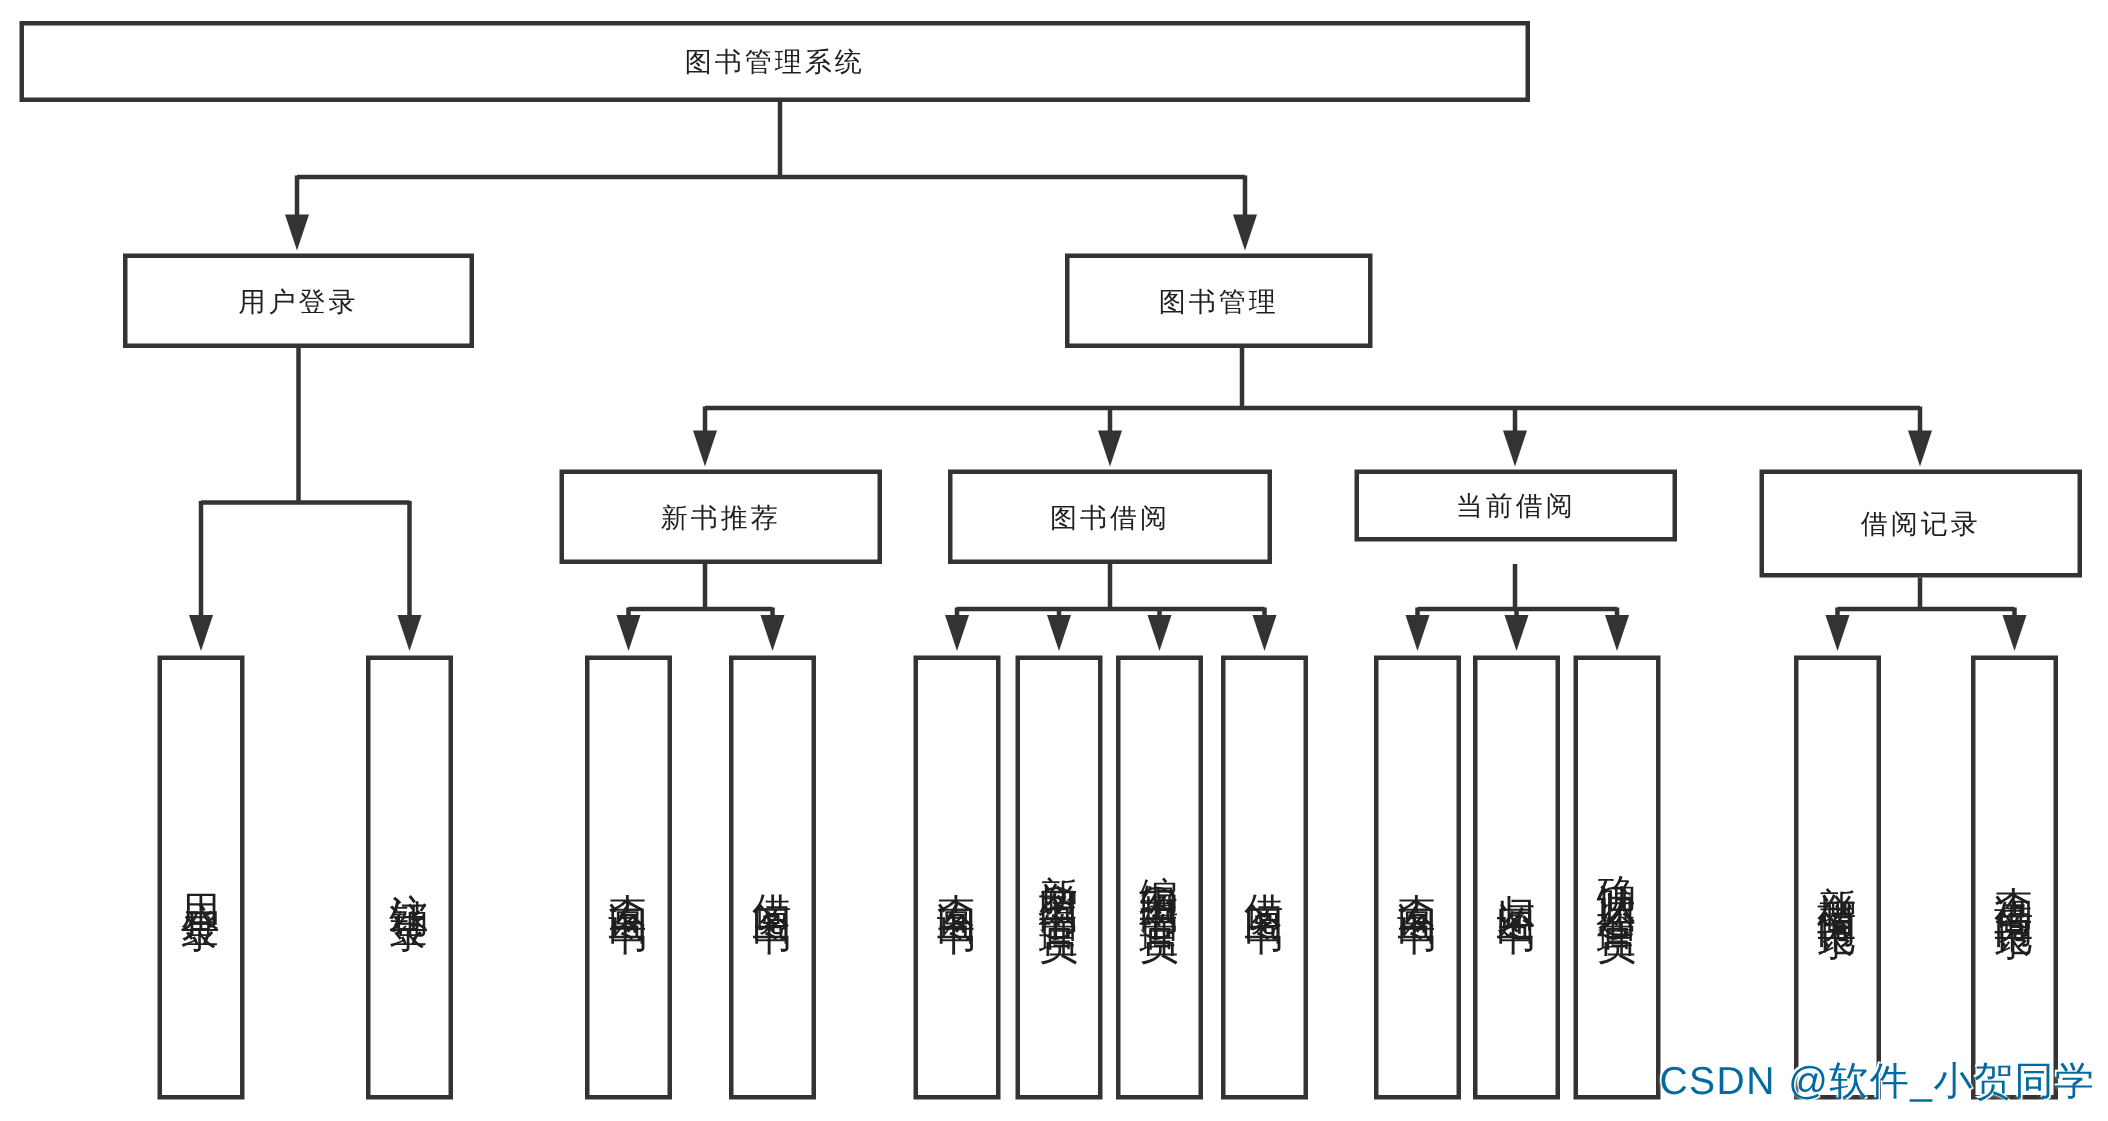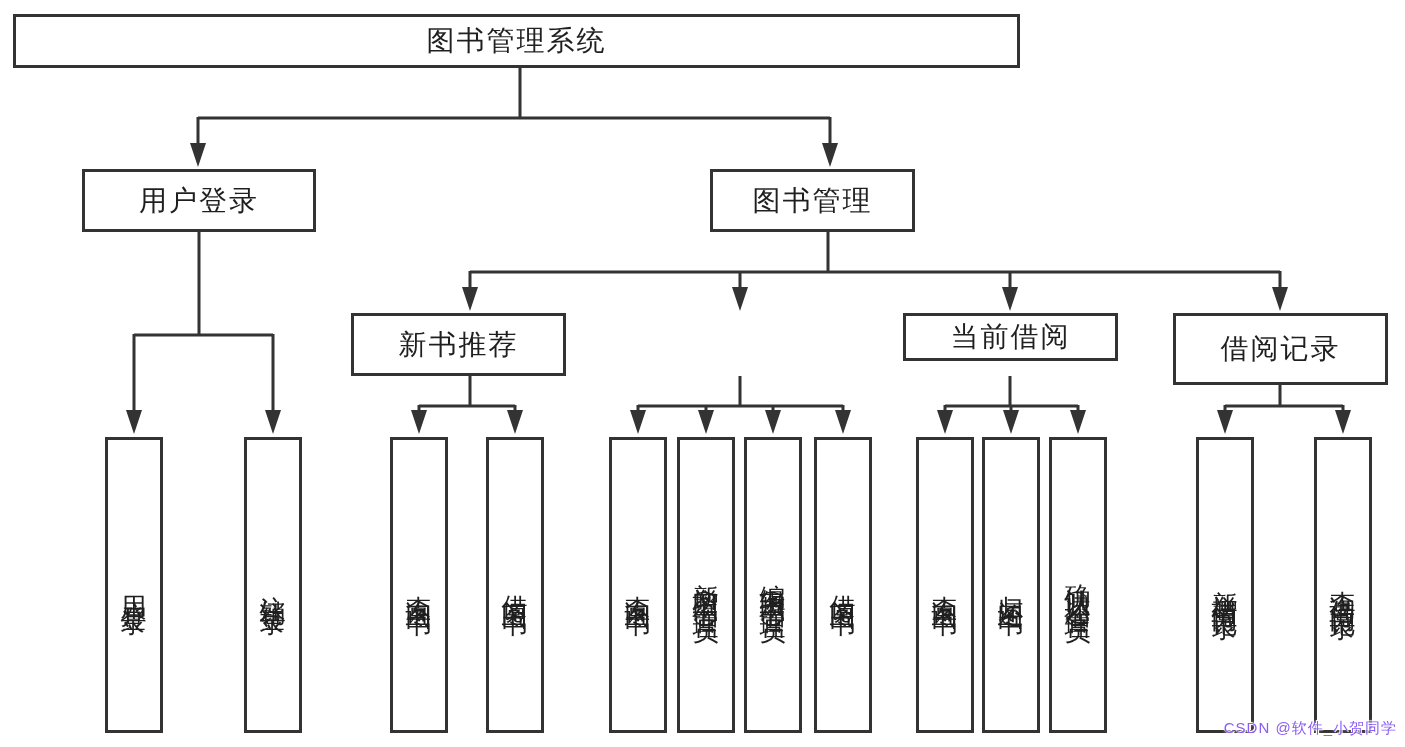--- a/index.html
+++ b/index.html
@@ -20,21 +20,21 @@
   .hnode {
     position: absolute;
     box-sizing: border-box;
     border: 3px solid #333333;
     background: #ffffff;
     display: flex;
     align-items: center;
     justify-content: center;
   }
   .hnode .label {
-    font-size: 28px;
+    font-size: 18px;
     letter-spacing: 2px;
     color: #1f1f1f;
     white-space: nowrap;
   }
   .vnode {
     position: absolute;
     top: 437px;
     width: 58px;
     height: 296px;
     box-sizing: border-box;
@@ -50,22 +50,22 @@
     font-size: 26px;
     line-height: 1;
     letter-spacing: 5px;
     color: #1f1f1f;
     white-space: nowrap;
   }
   .watermark {
     position: absolute;
     right: 8px;
     bottom: 9px;
-    font-size: 15px;
-    color: #8b5cf6;
+    font-size: 26px;
+    color: #0369a1;
     letter-spacing: 1px;
     text-shadow: 0 0 3px #ffffff, 1px 1px 0 #ffffff, -1px -1px 0 #ffffff;
     white-space: nowrap;
   }
 </style>
 </head>
 <body>
 
 <div class="stage">
 
@@ -113,22 +113,25 @@
     <span class="label">图书管理系统</span>
   </div>
 
   <div class="hnode" style="left:82px;top:169px;width:234px;height:63px">
     <span class="label">用户登录</span>
   </div>
   <div class="hnode" style="left:710px;top:169px;width:205px;height:63px">
     <span class="label">图书管理</span>
   </div>
 
-  <div class="hnode" style="left:351px;top:313px;width:215px;height:63px">
+  <div class="hnode" style="left:373px;top:313px;width:215px;height:63px">
     <span class="label">新书推荐</span>
+  </div>
+  <div class="hnode" style="left:632px;top:313px;width:216px;height:63px">
+    <span class="label">图书借阅</span>
   </div>
   <div class="hnode" style="left:903px;top:313px;width:215px;height:48px">
     <span class="label">当前借阅</span>
   </div>
   <div class="hnode" style="left:1173px;top:313px;width:215px;height:72px">
     <span class="label">借阅记录</span>
   </div>
 
   <div class="vnode" style="left:105px">
     <span class="vlabel">用户登录</span>

